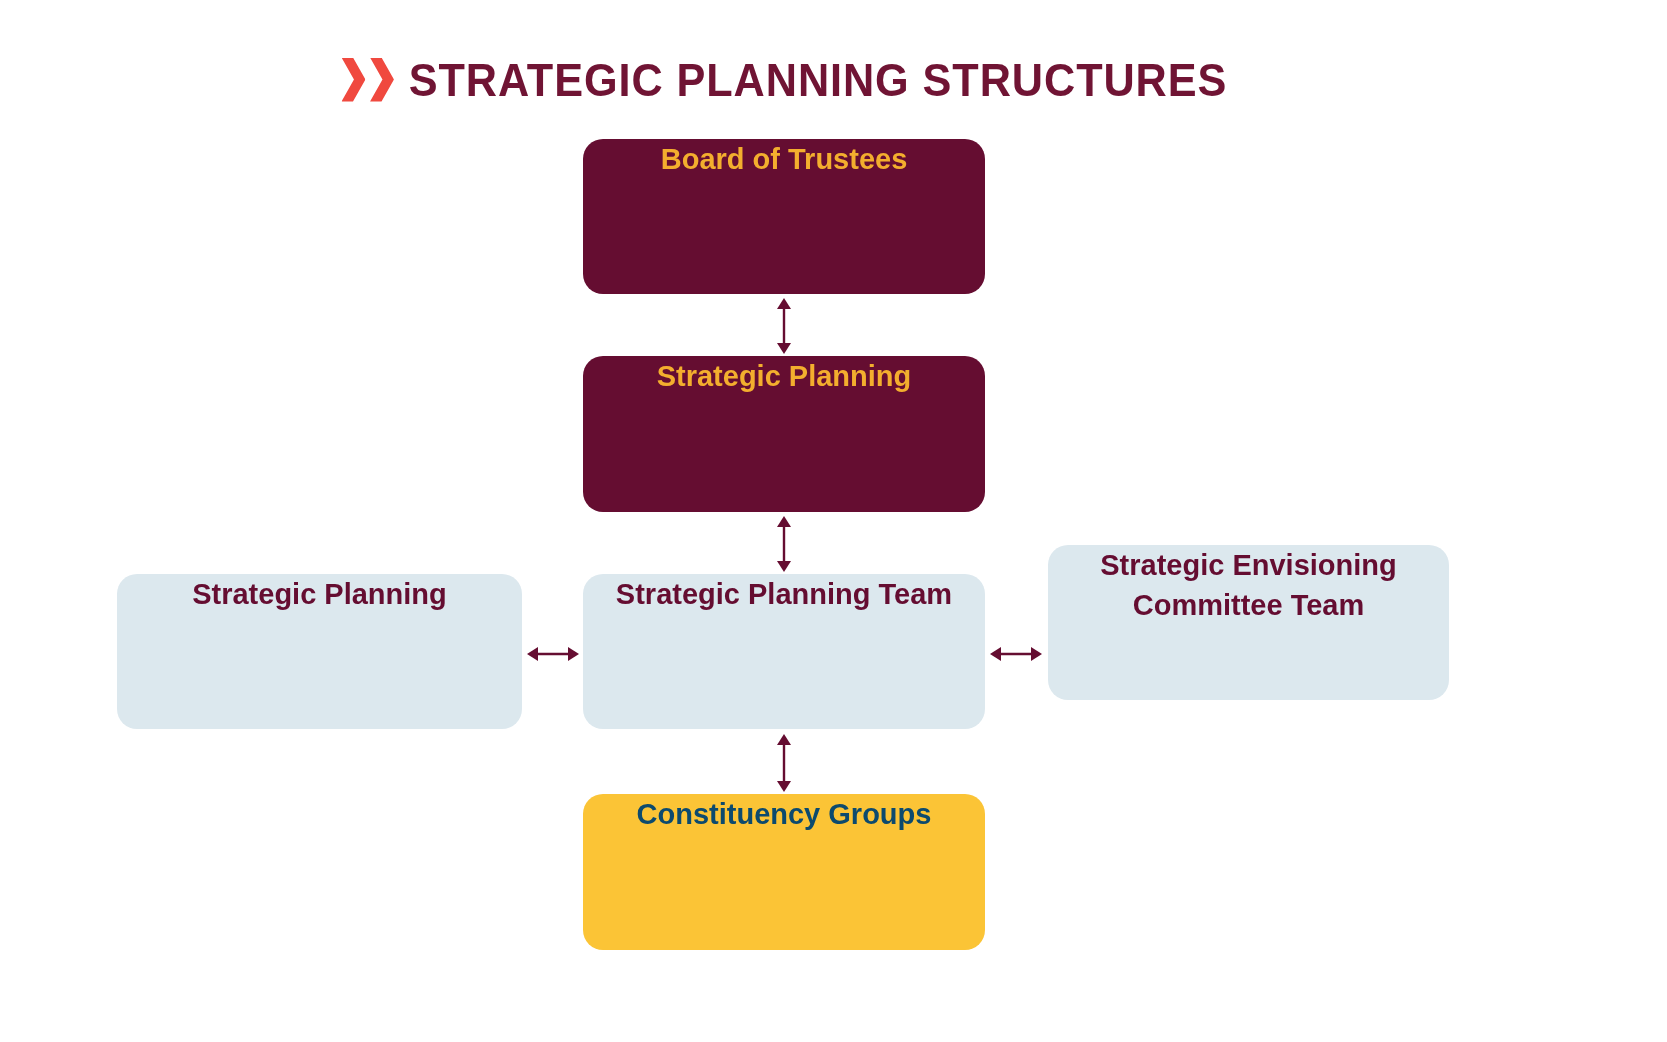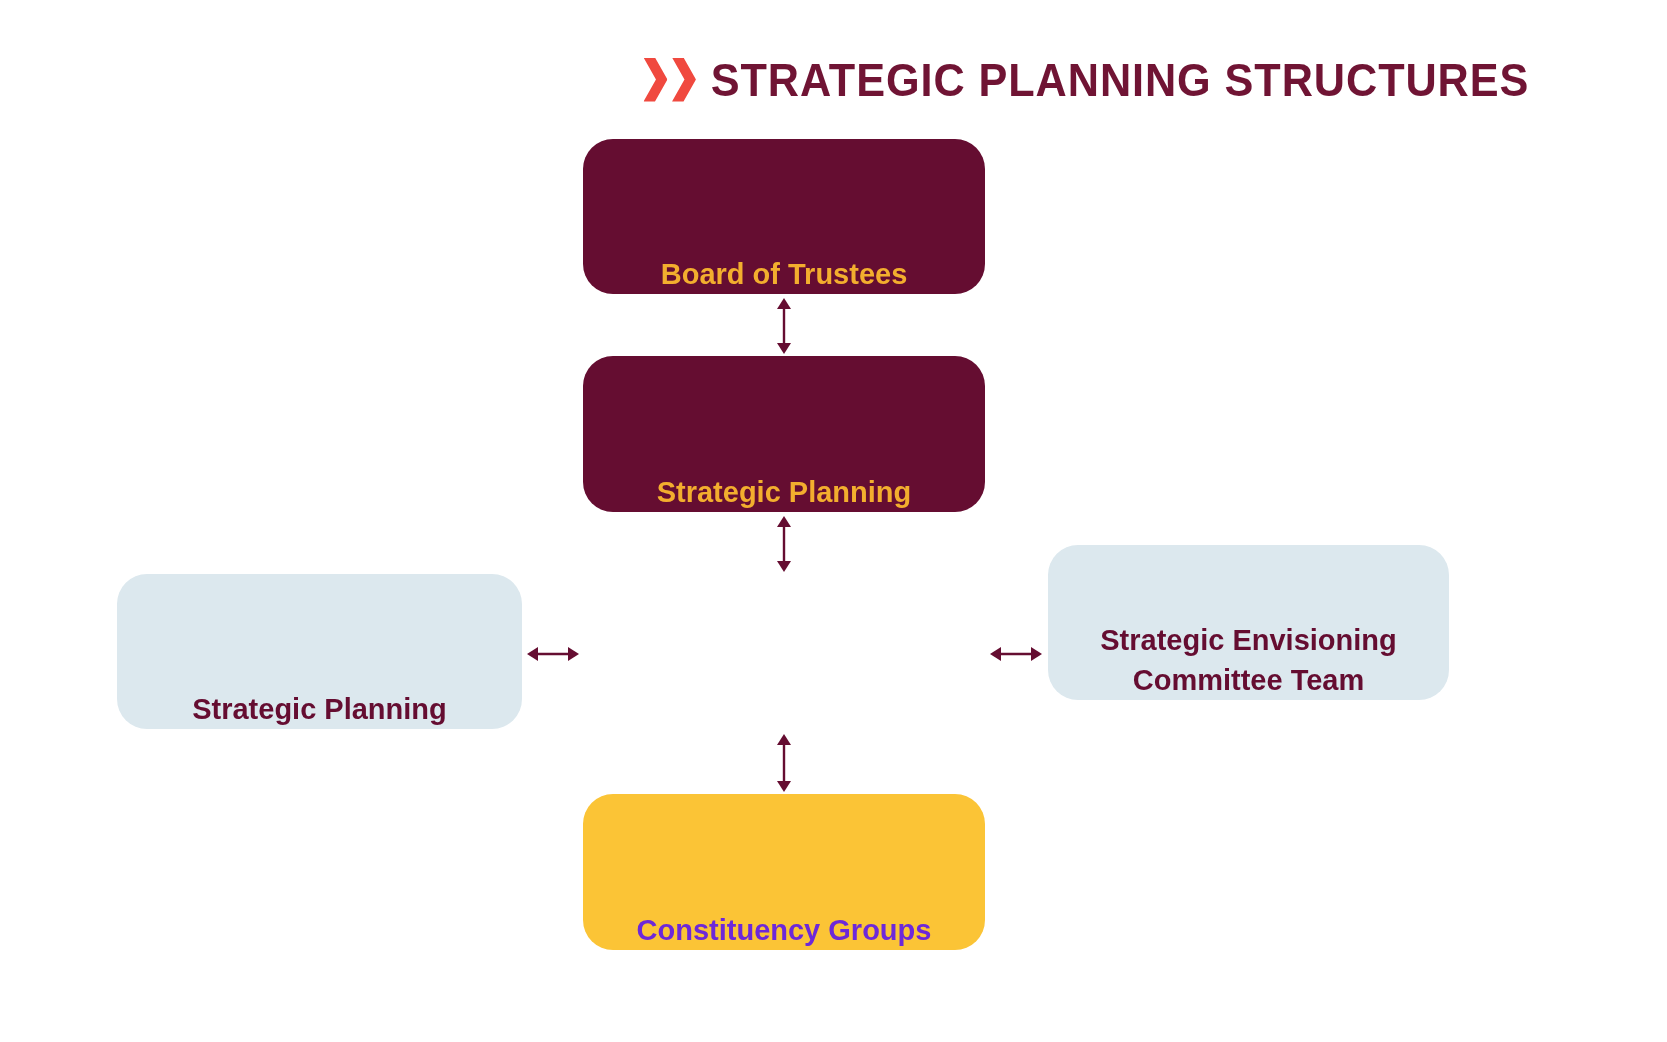--- a/index.html
+++ b/index.html
@@ -14,21 +14,21 @@
     overflow: hidden;
   }
 
   
   .title-row {
     position: absolute;
     top: 52px;
     left: 0;
     width: 1568px;
     display: flex;
-    justify-content: flex-end;
+    justify-content: center;
   }
   .title-inner {
     display: flex;
     align-items: center;
     gap: 16px;
     transform: scaleX(0.92);
     transform-origin: center;
   }
   .chevrons { display: flex; gap: 5px; align-items: center; }
   .chev {
@@ -41,33 +41,33 @@
     font-size: 47px;
     font-weight: 700;
     color: #701434;
     letter-spacing: 1px;
     white-space: nowrap;
   }
 
   
   .node {
     position: absolute;
-    border-radius: 30px;
+    border-radius: 20px;
     display: flex;
-    align-items: flex-end;
+    align-items: flex-start;
     justify-content: center;
     text-align: center;
     font-weight: 700;
     font-size: 29px;
     line-height: 1.38;
   }
   .node .line { display: block; }
   .node.maroon { background: #650d31; color: #f3ae2e; }
   .node.light  { background: #dce8ee; color: #650d31; }
-  .node.gold   { background: #fbc436; color: #6d28d9; }
+  .node.gold   { background: #fbc436; color: #0c4a6e; }
 
   #node-board        { left: 583px;  top: 139px; width: 402px; height: 155px; }
   #node-exec         { left: 583px;  top: 356px; width: 402px; height: 156px; }
   #node-council      { left: 117px;  top: 574px; width: 405px; height: 155px; }
   #node-team         { left: 583px;  top: 574px; width: 402px; height: 155px; }
   #node-envision     { left: 1048px; top: 545px; width: 401px; height: 155px; }
   #node-constituency { left: 583px;  top: 794px; width: 402px; height: 156px; }
 
   
   .arrow { position: absolute; }
@@ -130,20 +130,25 @@
   </section>
 
   <div class="arrow" id="arrow-h1">
     <svg width="52" height="24" viewBox="0 0 52 24">
       <line class="stroke" x1="9" y1="12" x2="43" y2="12"></line>
       <polygon class="head" points="0,12 11,5 11,19"></polygon>
       <polygon class="head" points="52,12 41,5 41,19"></polygon>
     </svg>
   </div>
 
+  <section class="node light" id="node-team">
+    <div class="node-label">
+      <span class="line">Strategic Planning Team</span>
+    </div>
+  </section>
 
   <div class="arrow" id="arrow-h2">
     <svg width="52" height="24" viewBox="0 0 52 24">
       <line class="stroke" x1="9" y1="12" x2="43" y2="12"></line>
       <polygon class="head" points="0,12 11,5 11,19"></polygon>
       <polygon class="head" points="52,12 41,5 41,19"></polygon>
     </svg>
   </div>
 
   <section class="node light" id="node-envision">

